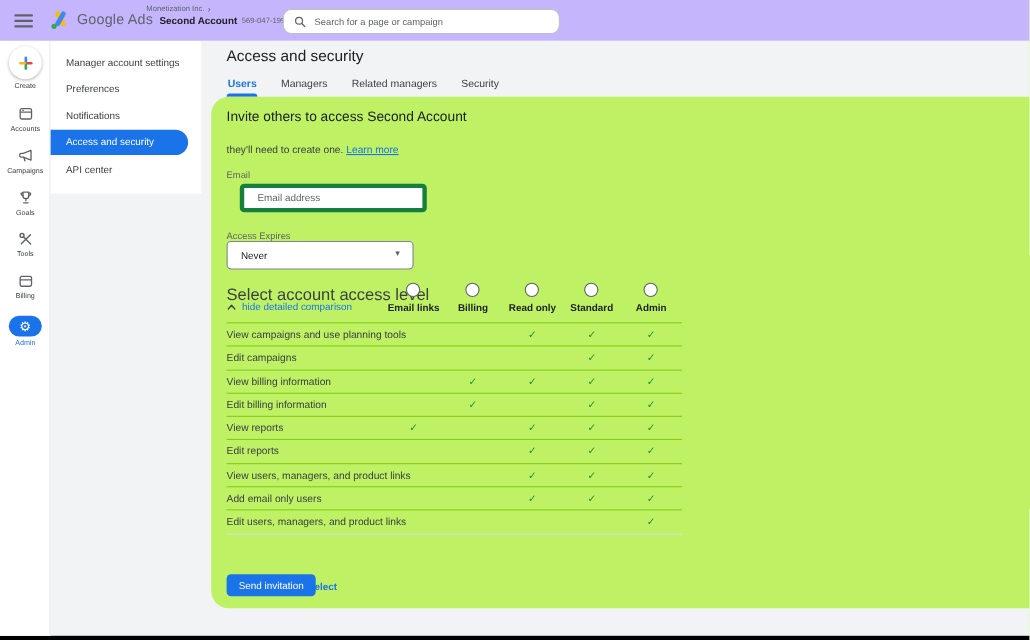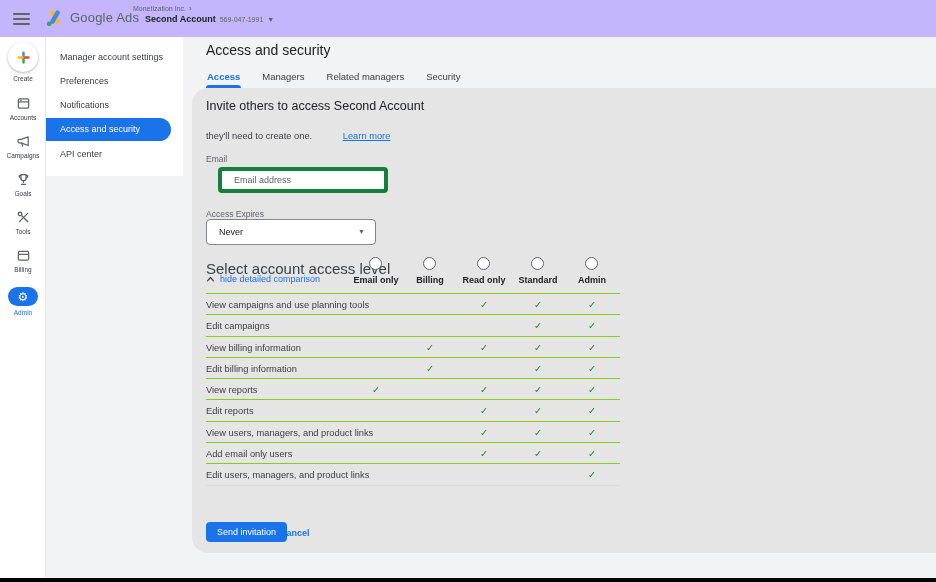--- a/index.html
+++ b/index.html
@@ -43,25 +43,25 @@
   .d-item.sel { width:125px; height:23px; line-height:23px; background:#1a73e8; color:#fff; border-radius:0 12px 12px 0; }
 
   
   .page-title { position:absolute; left:206px; top:42px; font-size:14px; color:#202124; z-index:3; }
   .tabs { position:absolute; left:206px; top:64px; height:24px; display:flex; gap:20px; z-index:3; }
   .tab { font-size:9.5px; color:#3c4043; display:flex; align-items:center; position:relative; cursor:pointer; padding:0 1px; }
   .tab.sel { color:#1a73e8; font-weight:700; }
   .tab.sel::after { content:""; position:absolute; left:0; right:0; bottom:0; height:3px; background:#1a73e8; border-radius:3px 3px 0 0; }
 
   
-  .card { position:absolute; left:192px; top:88px; width:744px; height:465px; background:#e5e5e5; border-radius:16px 0 0 16px; z-index:3; }
+  .card { position:absolute; left:192px; top:88px; width:744px; height:465px; background:#bef264; border-radius:16px 0 0 16px; z-index:3; }
   .inv-title { position:absolute; left:14px; top:11px; font-size:12.5px; color:#202124; }
   .inv-p { position:absolute; left:14px; font-size:9.3px; color:#3c4043; white-space:nowrap; }
   .l1 { top:31px; } .l2 { top:43px; }
-  .link { color:#1a73e8; text-decoration:underline; cursor:pointer;margin-left:28px; }
+  .link { color:#1a73e8; text-decoration:underline; cursor:pointer; }
   .fld-label { position:absolute; left:14px; font-size:8.5px; color:#5f6368; }
   .email-label { top:66px; } .exp-label { top:121px; }
   .email-input { position:absolute; left:26px; top:79px; width:170px; height:26px; border:4px solid #15803d; border-radius:4px; font-size:9px; padding:0 12px; color:#202124; outline:none; font-family:inherit; background:#fff; }
   .email-input::placeholder { color:#5f6368; }
   .select { position:absolute; left:14px; top:131px; width:170px; height:26px; border:1px solid #80868b; border-radius:4px; background:#fff; font-size:9px; color:#202124; line-height:24px; padding-left:12px; cursor:pointer; }
   .select .caret2 { position:absolute; right:10px; top:0; font-size:7px; color:#5f6368; line-height:24px; }
   .acc-label { position:absolute; left:14px; top:172px; font-size:15px; color:#3c4043; }
   .radio { position:absolute; top:169px; width:13px; height:13px; border:1.5px solid #5f6368; border-radius:50%; background:#fff; cursor:pointer; }
   .lvl { position:absolute; top:187px; width:64px; text-align:center; font-size:9px; font-weight:700; color:#202124; }
   .hide-link { position:absolute; left:14px; top:186px; display:flex; align-items:center; gap:5px; cursor:pointer; }
@@ -97,20 +97,27 @@
     <div class="bc">
       <span>Monetization Inc.</span>
       <span class="chev">›</span>
     </div>
     <div class="acct">
       <span class="acct-name">Second Account</span>
       <span class="acct-id">569-047-1991</span>
       <span class="caret">▼</span>
     </div>
   </div>
+  <div class="search">
+    <svg width="12" height="12" viewBox="0 0 16 16">
+      <circle cx="6.5" cy="6.5" r="4.2" fill="none" stroke="#5f6368" stroke-width="1.5"></circle>
+      <line x1="9.8" y1="9.8" x2="13.5" y2="13.5" stroke="#5f6368" stroke-width="1.5" stroke-linecap="round"></line>
+    </svg>
+    <input placeholder="Search for a page or campaign" style="">
+  </div>
 </div>
 
 <div class="rail">
   <div class="rail-create">
     <div class="create-circle">
       <svg width="15" height="15" viewBox="0 0 16 16">
         <rect x="6.7" y="1.5" width="2.6" height="6.2" rx="1.3" fill="#4285f4"></rect>
         <rect x="6.7" y="8.3" width="2.6" height="6.2" rx="1.3" fill="#34a853"></rect>
         <rect x="1.5" y="6.7" width="6.2" height="2.6" rx="1.3" fill="#fbbc04"></rect>
         <rect x="8.3" y="6.7" width="6.2" height="2.6" rx="1.3" fill="#ea4335"></rect>
@@ -183,21 +190,21 @@
 <div class="drawer">
   <div class="d-item" style="top:12px">Manager account settings</div>
   <div class="d-item" style="top:36px">Preferences</div>
   <div class="d-item" style="top:60px">Notifications</div>
   <div class="d-item sel" style="top:81px">Access and security</div>
   <div class="d-item" style="top:109px">API center</div>
 </div>
 
 <div class="page-title">Access and security</div>
 <div class="tabs">
-  <div class="tab sel">Access</div>
+  <div class="tab sel">Users</div>
   <div class="tab">Managers</div>
   <div class="tab">Related managers</div>
   <div class="tab">Security</div>
 </div>
 
 <div class="card">
   <div class="inv-title">Invite others to access Second Account</div>
   <div class="inv-p l2">
     <span>they'll need to create one.</span>
     <span class="link">Learn more</span>
@@ -211,21 +218,21 @@
     <span>Never</span>
     <span class="caret2">▼</span>
   </div>
 
   <div class="acc-label">Select account access level</div>
   <div class="radio rc0"></div>
   <div class="radio rc1"></div>
   <div class="radio rc2"></div>
   <div class="radio rc3"></div>
   <div class="radio rc4"></div>
-  <div class="lvl lc0">Email only</div>
+  <div class="lvl lc0">Email links</div>
   <div class="lvl lc1">Billing</div>
   <div class="lvl lc2">Read only</div>
   <div class="lvl lc3">Standard</div>
   <div class="lvl lc4">Admin</div>
 
   <div class="hide-link">
     <svg width="9" height="8" viewBox="0 0 12 10">
       <polyline points="2,7.5 6,3 10,7.5" fill="none" stroke="#3c4043" stroke-width="1.6" stroke-linecap="round" stroke-linejoin="round"></polyline>
     </svg>
     <span>hide detailed comparison</span>
@@ -264,16 +271,16 @@
       <span class="t-label">Add email only users</span>
       <span class="mk mc0"></span><span class="mk mc1"></span><span class="mk mc2">✓</span><span class="mk mc3">✓</span><span class="mk mc4">✓</span>
     </div>
     <div class="t-row">
       <span class="t-label">Edit users, managers, and product links</span>
       <span class="mk mc0"></span><span class="mk mc1"></span><span class="mk mc2"></span><span class="mk mc3"></span><span class="mk mc4">✓</span>
     </div>
   </div>
 
   <button class="send-btn">Send invitation</button>
-  <span class="cancel-btn">Cancel</span>
+  <span class="cancel-btn">Select</span>
 </div>
 
 <div class="bottom-bar"></div>
 
 </body></html>

